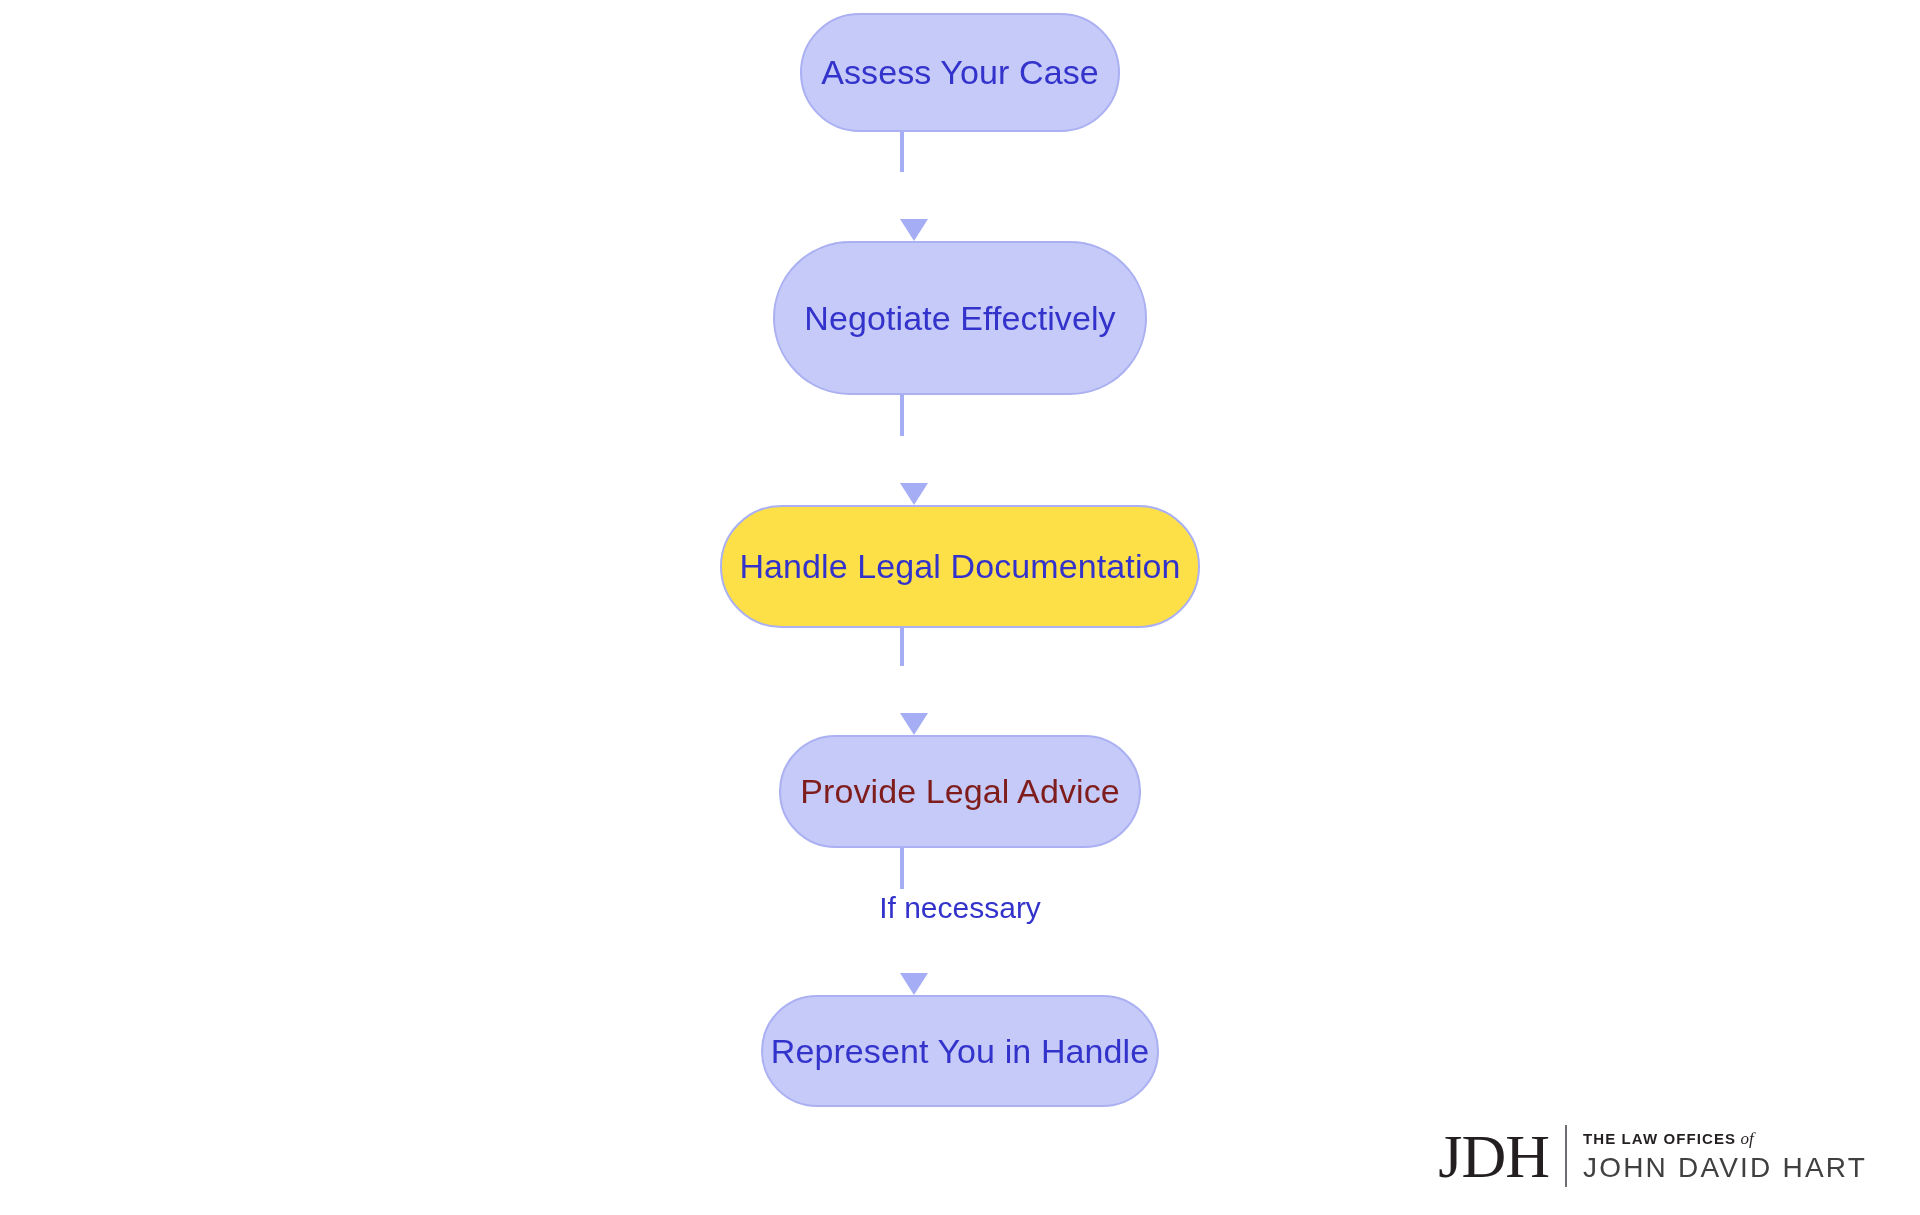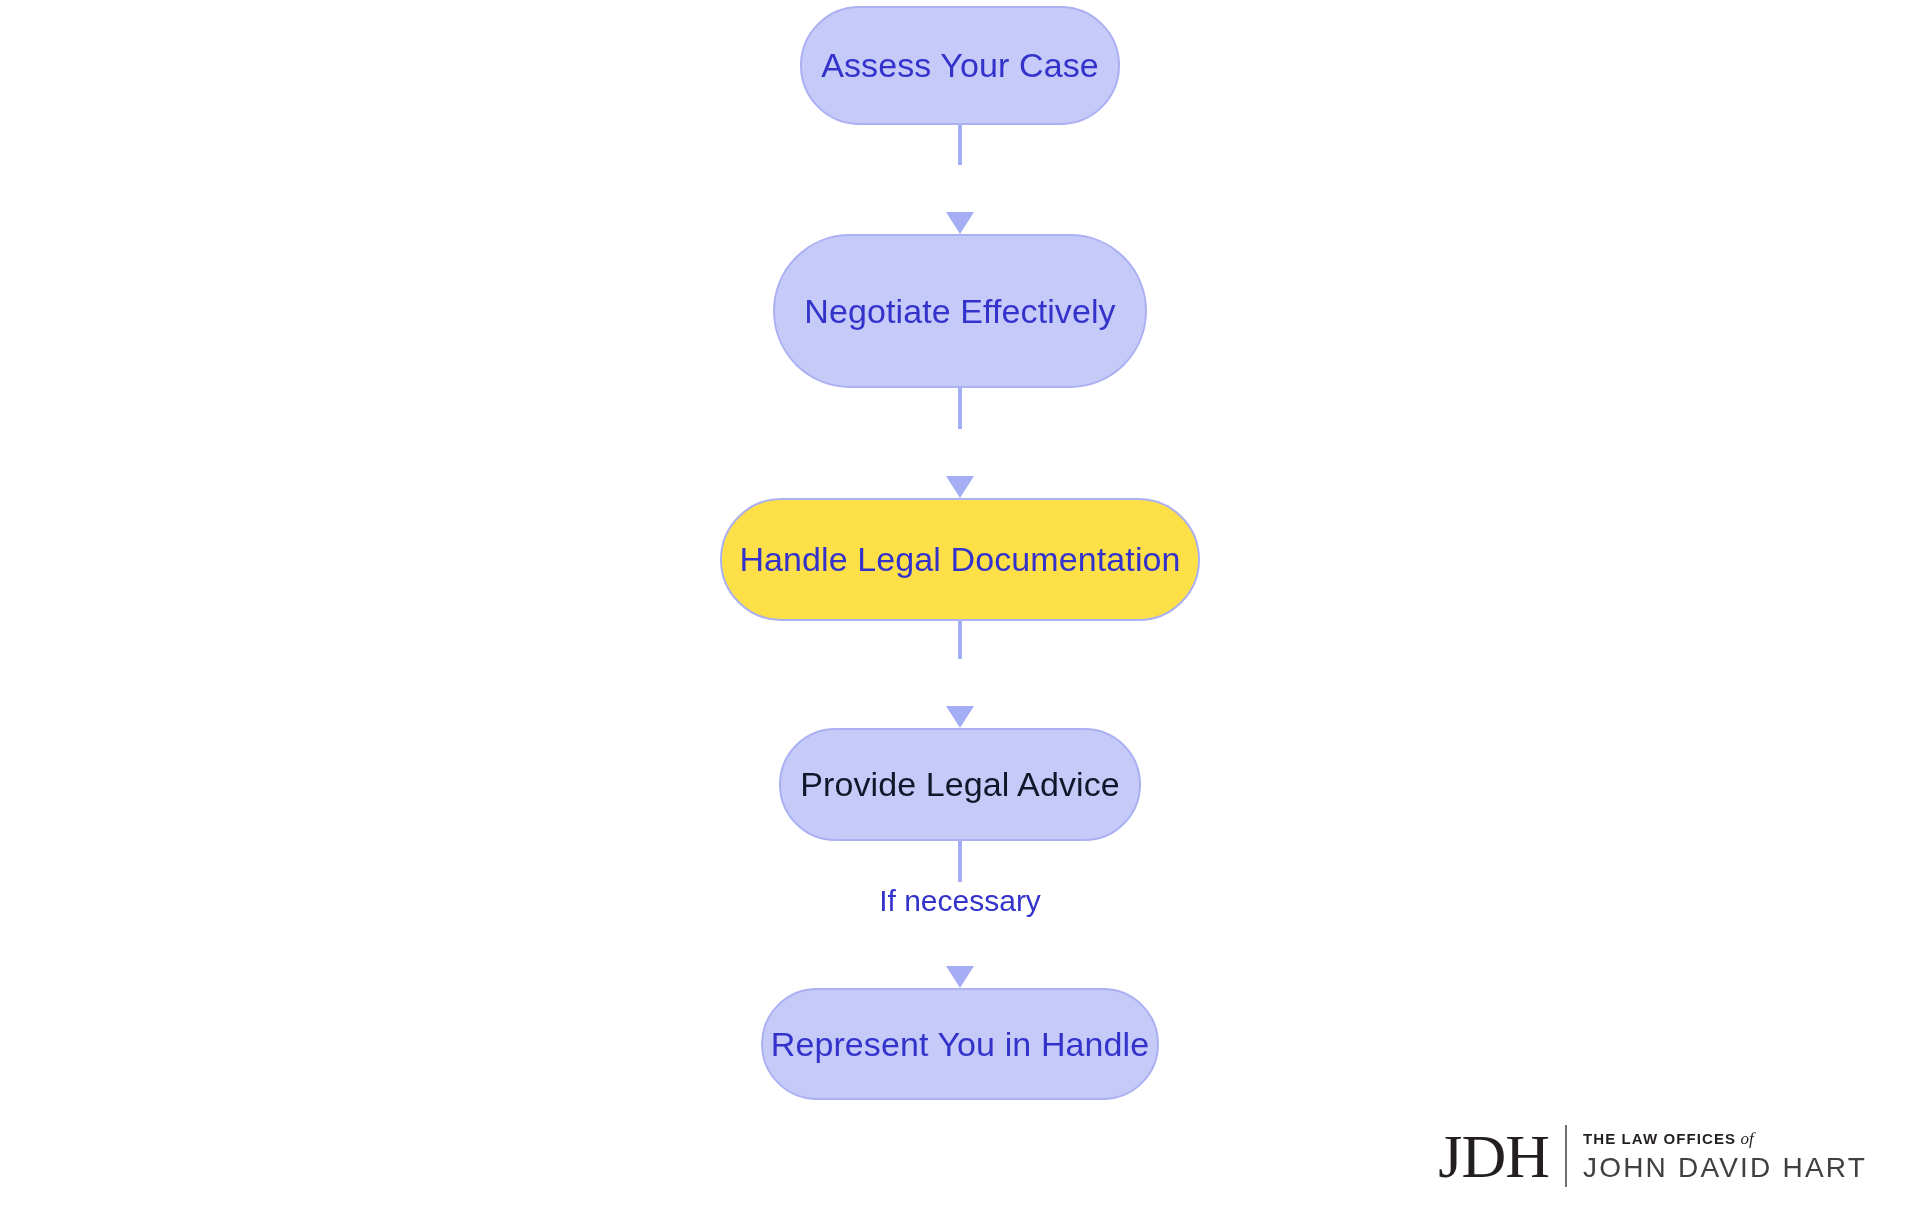--- a/index.html
+++ b/index.html
@@ -46,33 +46,33 @@
     font-size: 34px;
     font-weight: 400;
     letter-spacing: 0.1px;
     white-space: nowrap;
     z-index: 2;
   }
   .node-label {
     pointer-events: none;
   }
 
-  .n1 { width: 320px; height: 119px; margin-top: 6px; }
+  .n1 { width: 320px; height: 119px; margin-top: 13px; }
   .n2 { width: 374px; height: 154px; }
   .n3 { width: 480px; height: 123px; }
   .n4 { width: 362px; height: 113px; }
   .n5 { width: 398px; height: 112px; }
 
   
   .connector {
     position: relative;
     width: 120px;
     display: flex;
     flex-direction: column;
-    align-items: center;
+    align-items: flex-start;
     z-index: 1;
     gap: 48px;
   }
   .conn-line {
     width: 4px;
     background: #a5aef5;
     flex: 1 1 auto;
   }
   .arrow-head {
     width: 0;
@@ -179,21 +179,21 @@
 
     <div class="node n3" style="background: #fde047; border-color: rgb(170, 176, 242); color: rgb(51, 51, 204);">
       <span class="node-label">Handle Legal Documentation</span>
     </div>
 
     <div class="connector c3">
       <div class="conn-line" style="background: rgb(165, 174, 245);"></div>
       <div class="arrow-head" style="border-top-color: rgb(165, 174, 245);"></div>
     </div>
 
-    <div class="node n4" style="background: rgb(197, 202, 248); border-color: rgb(170, 176, 242); color: #0f172a;">
+    <div class="node n4" style="background: rgb(197, 202, 248); border-color: rgb(170, 176, 242); color: #7f1d1d;">
       <span class="node-label">Provide Legal Advice</span>
     </div>
 
     <div class="connector c4">
       <div class="conn-line" style="background: rgb(165, 174, 245);"></div>
       <div class="arrow-head" style="border-top-color: rgb(165, 174, 245);"></div>
       <span class="edge-label" style="color: rgb(51, 51, 204); background: rgb(255, 255, 255);">If necessary</span>
     </div>
 
     <div class="node n5" style="background: rgb(197, 202, 248); border-color: rgb(170, 176, 242); color: rgb(51, 51, 204);">

